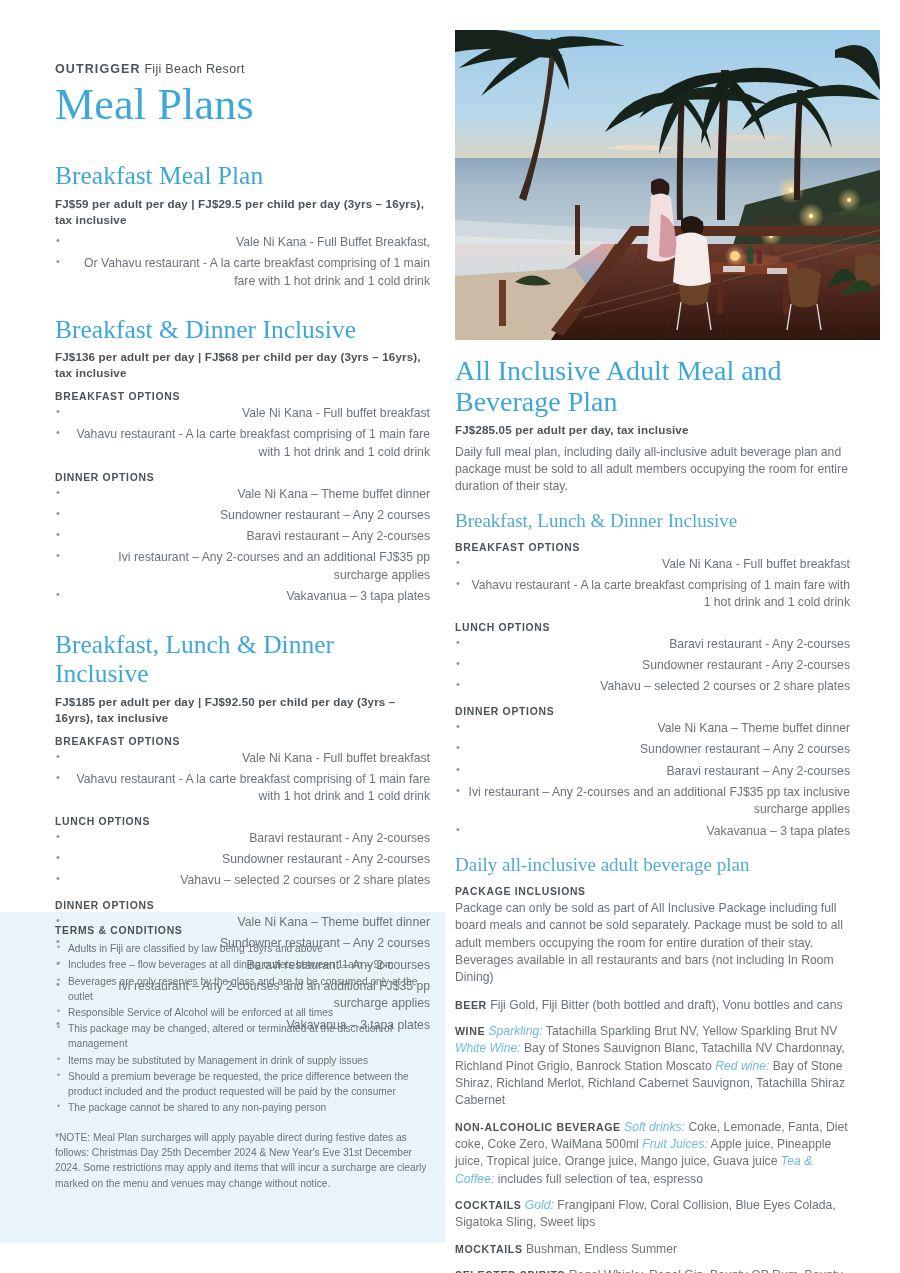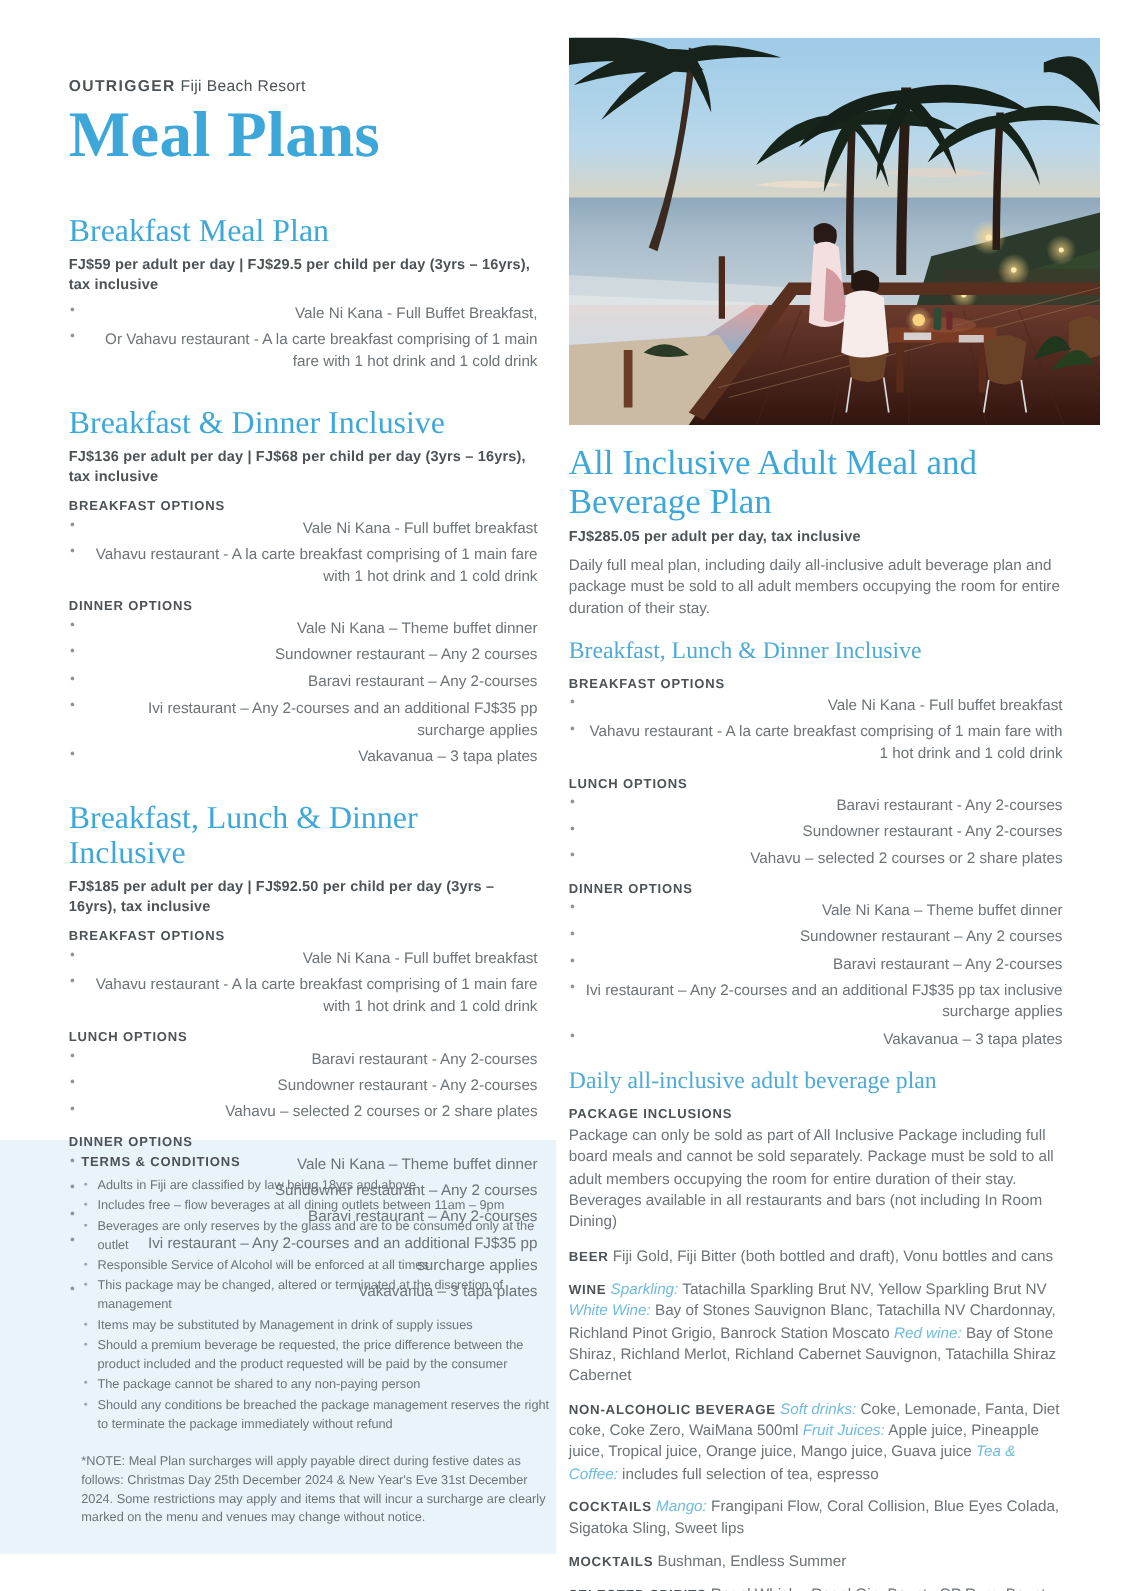--- a/index.html
+++ b/index.html
@@ -26,33 +26,33 @@
   }
 
   
   .col-left{
     position:absolute;left:55px;top:62px;width:375px;
   }
   .col-right{
     position:absolute;left:455px;top:355px;width:395px;
   }
   .tc-inner{
-    position:absolute;left:65px;top:925px;width:375px;
+    position:absolute;left:55px;top:925px;width:375px;
   }
 
   
   .brandline{
     font-size:12.5px;color:#4c5256;margin:0 0 6px 0;letter-spacing:.3px;
   }
   .brandline .mark{font-weight:bold;letter-spacing:1.1px;}
 
   h1.title{
     font-family:"Liberation Serif", serif;
-    font-weight:bold;
-    font-size:52px;line-height:1.05;
+    font-weight:normal;
+    font-size:44px;line-height:1.05;
     color:#3ea7d9;margin:0 0 34px 0;letter-spacing:.2px;
   }
   h2.plan{
     font-family:"Liberation Serif", serif;
     font-weight:normal;font-size:25.5px;line-height:1.12;
     color:#3ea7d9;margin:0 0 5px 0;letter-spacing:0;
   }
   h2.plan.big{font-size:28px;margin-bottom:4px;}
   h3.sub{
     font-family:"Liberation Serif", serif;
@@ -363,21 +363,21 @@
       <span class="sub">Soft drinks:</span>
       <span>Coke, Lemonade, Fanta, Diet coke, Coke Zero, WaiMana 500ml</span>
       <span class="sub">Fruit Juices:</span>
       <span>Apple juice, Pineapple juice, Tropical juice, Orange juice, Mango juice, Guava juice</span>
       <span class="sub">Tea &amp; Coffee:</span>
       <span>includes full selection of tea, espresso</span>
     </p>
 
     <p class="bev">
       <span class="cat">COCKTAILS</span>
-      <span class="sub">Mango:</span>
+      <span class="sub">Gold:</span>
       <span>Frangipani Flow, Coral Collision, Blue Eyes Colada, Sigatoka Sling, Sweet lips</span>
     </p>
 
     <p class="bev">
       <span class="cat">MOCKTAILS</span>
       <span>Bushman, Endless Summer</span>
     </p>
 
     <p class="bev">
       <span class="cat">SELECTED SPIRITS</span>
@@ -389,18 +389,17 @@
     <div class="tc-head">TERMS &amp; CONDITIONS</div>
     <ul class="terms">
       <li>Adults in Fiji are classified by law being 18yrs and above</li>
       <li>Includes free – flow beverages at all dining outlets between 11am – 9pm</li>
       <li>Beverages are only reserves by the glass and are to be consumed only at the outlet</li>
       <li>Responsible Service of Alcohol will be enforced at all times</li>
       <li>This package may be changed, altered or terminated at the discretion of management</li>
       <li>Items may be substituted by Management in drink of supply issues</li>
       <li>Should a premium beverage be requested, the price difference between the product included and the product requested will be paid by the consumer</li>
       <li>The package cannot be shared to any non-paying person</li>
-      <li>Should any conditions be breached the package management reserves the right to terminate the package immediately without refund</li>
     </ul>
     <p class="tc-note">*NOTE: Meal Plan surcharges will apply payable direct during festive dates as follows: Christmas Day 25th December 2024 &amp; New Year's Eve 31st December 2024. Some restrictions may apply and items that will incur a surcharge are clearly marked on the menu and venues may change without notice.</p>
   </div>
 
 </div>
 
 </body></html>

